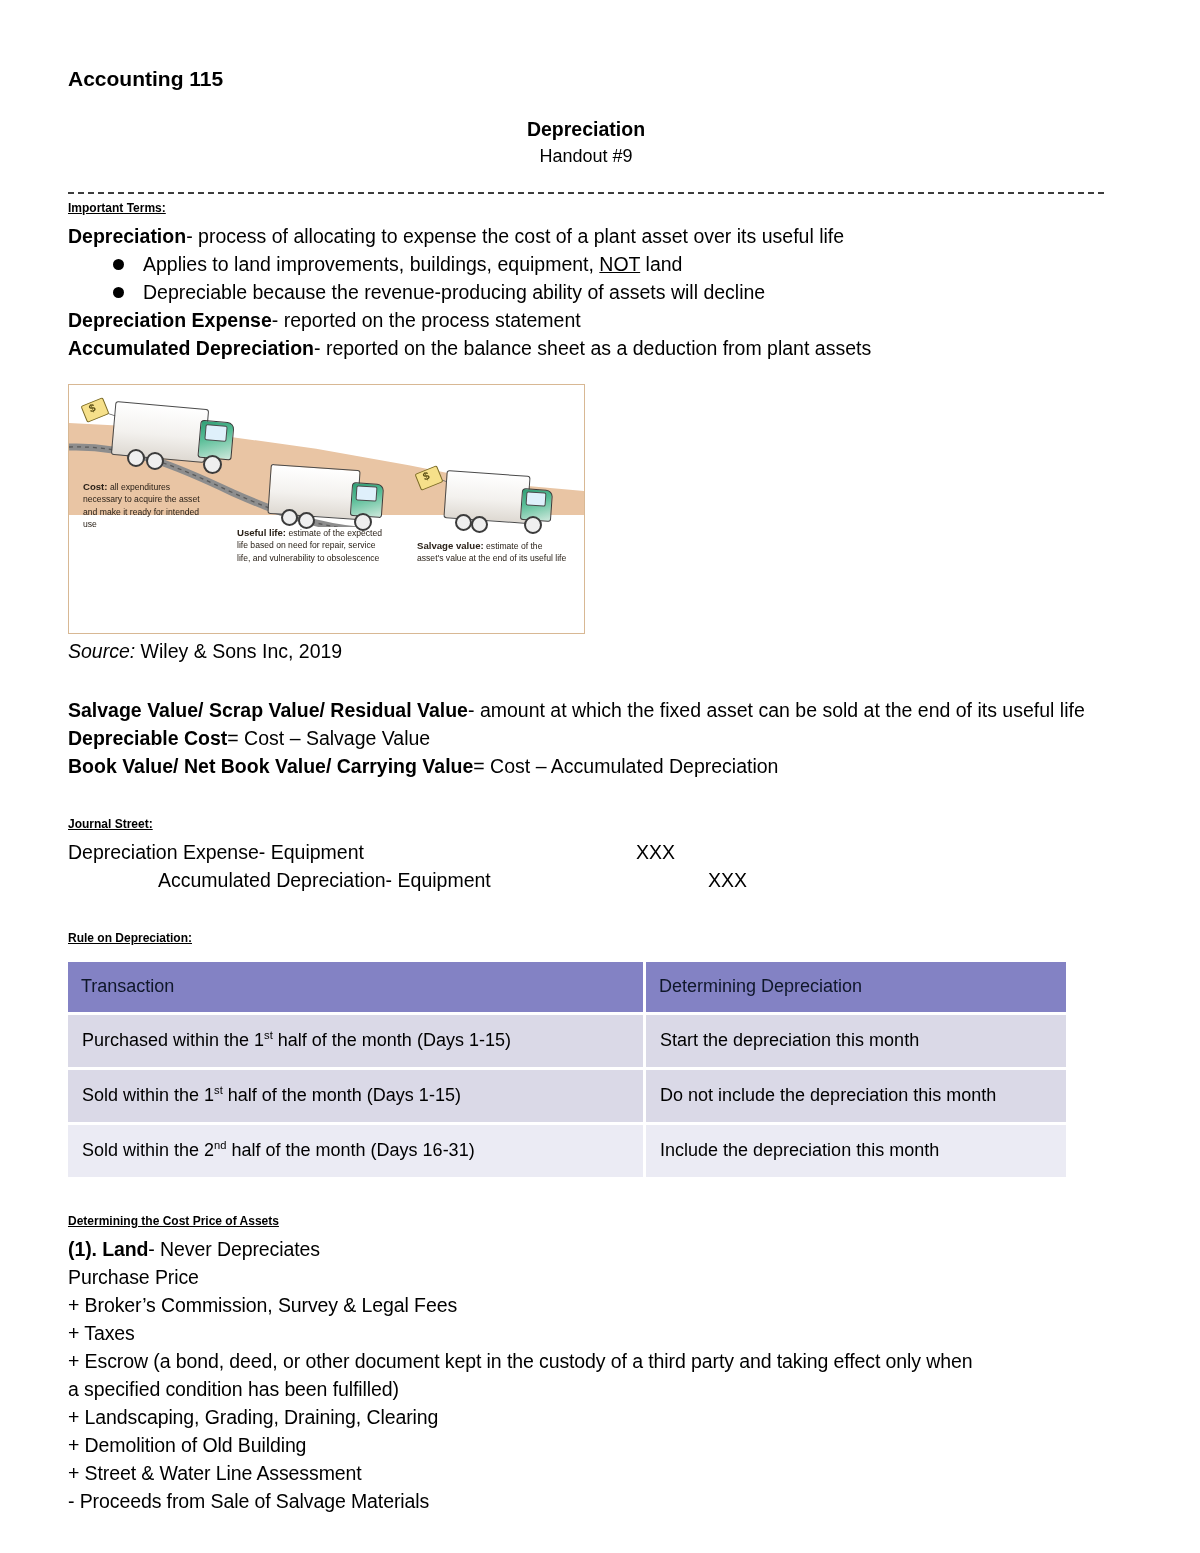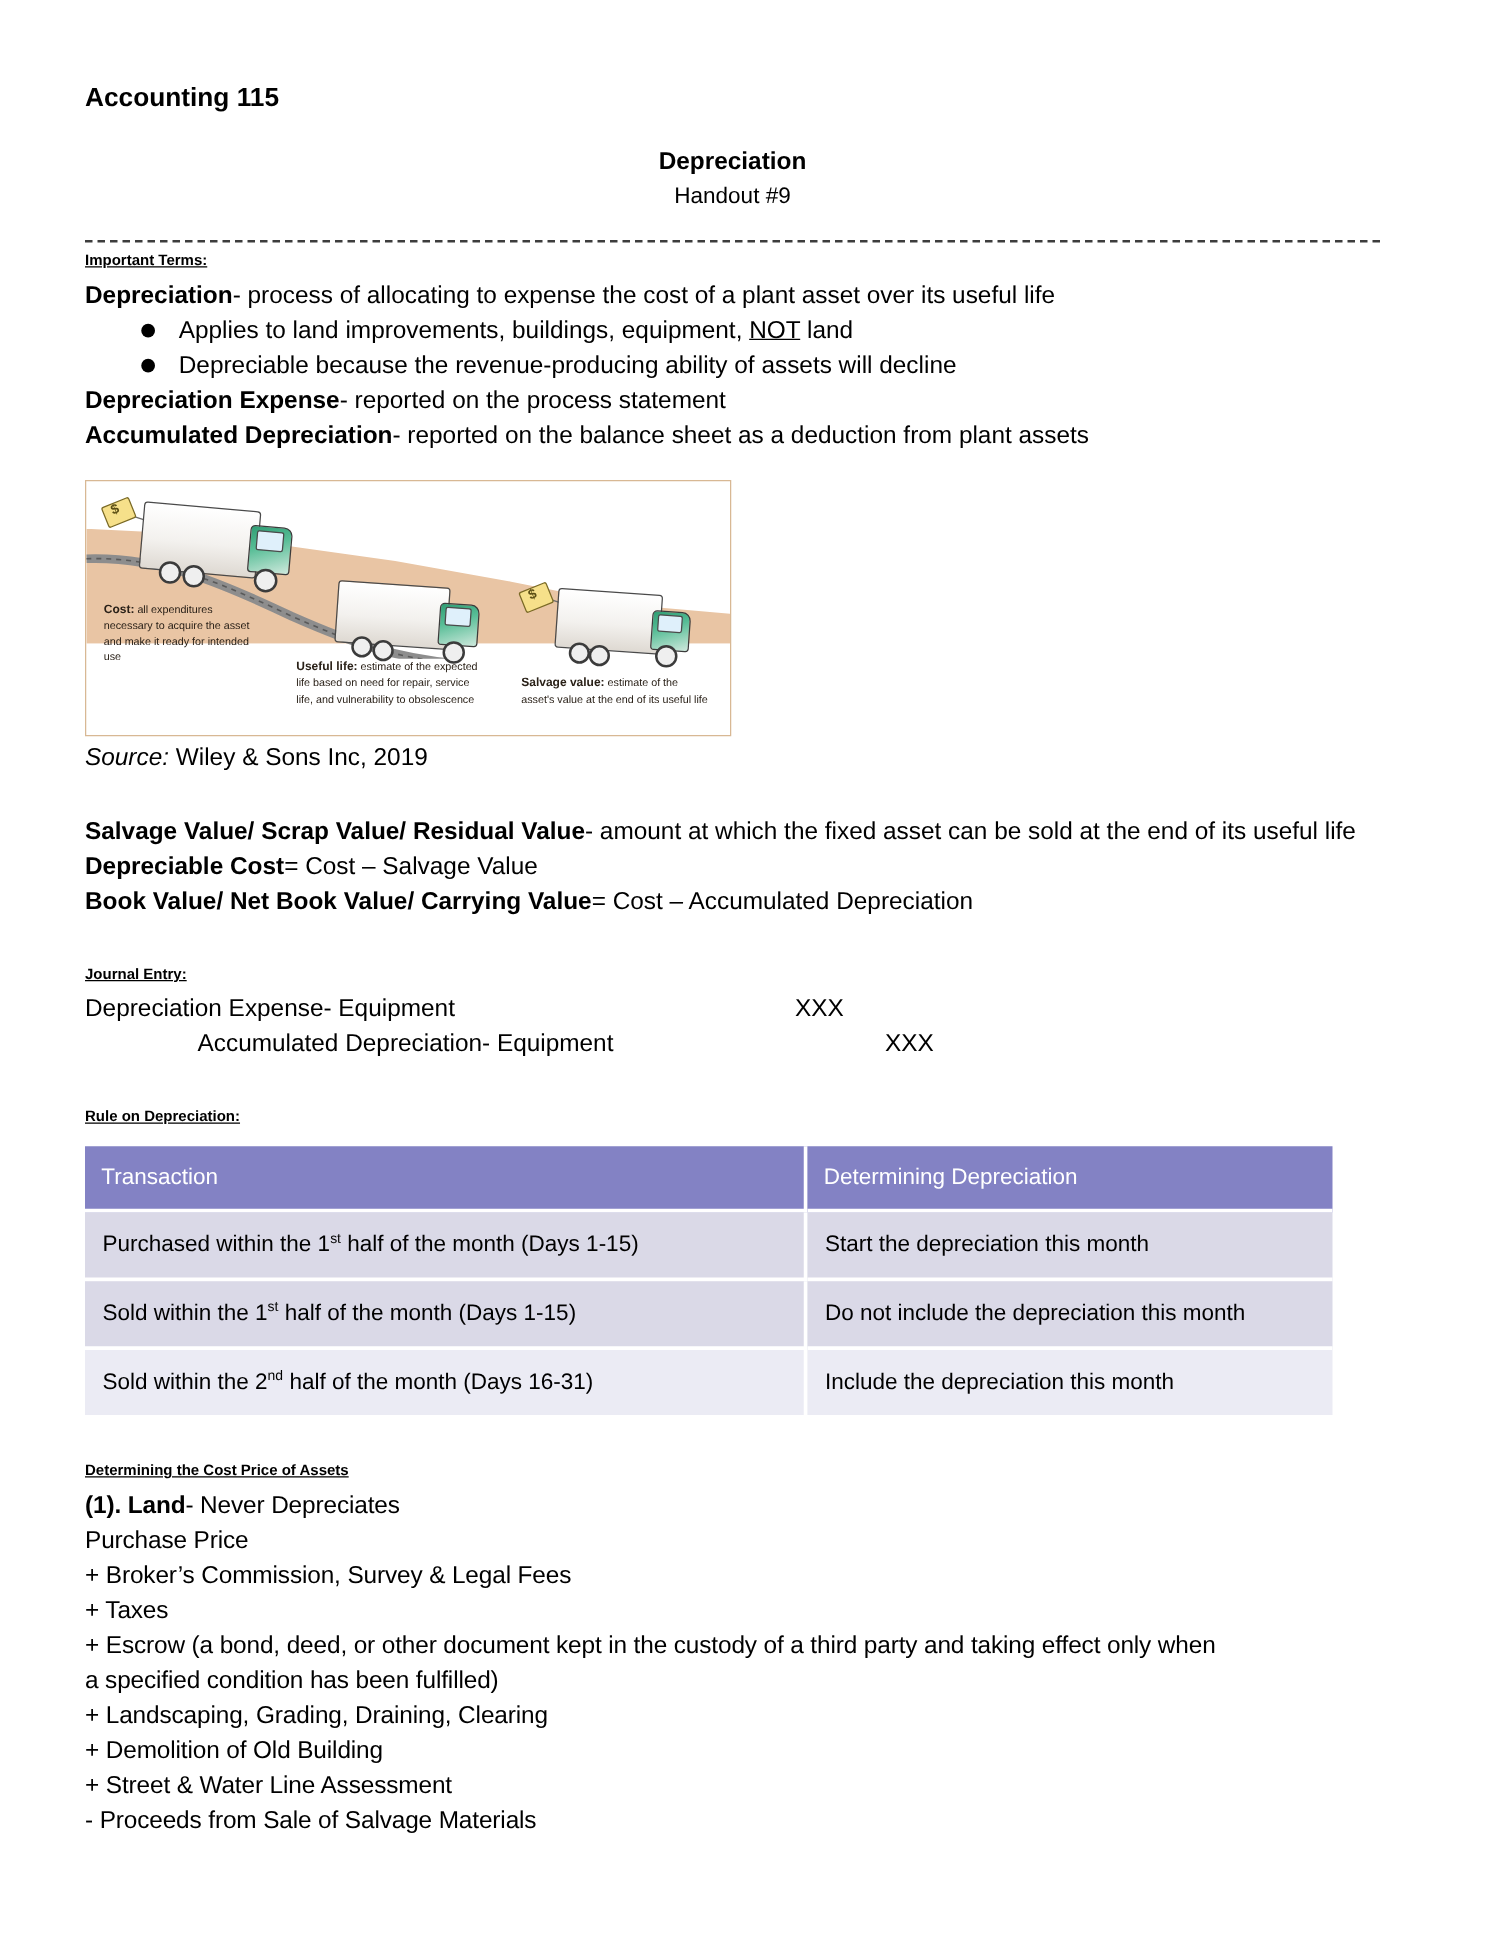--- a/index.html
+++ b/index.html
@@ -101,21 +101,21 @@
     height: 11px;
     border-radius: 50%;
     background: #000;
   }
 
   
   .figure-wrap { margin-top: 22px; }
   .figure {
     position: relative;
     width: 517px;
-    height: 205px;
+    height: 250px;
     border: 1px solid #d8b894;
     background: #ffffff;
     box-sizing: border-box;
     overflow: hidden;
   }
   .fig-ground2 {
     position: absolute;
     left: 0; top: 38px; width: 100%; height: 92px;
     background: #e9c5a4;
     clip-path: polygon(0 0, 0 100%, 100% 100%, 100% 74%, 84% 66%, 66% 46%, 48% 28%, 30% 14%, 14% 4%);
@@ -203,21 +203,21 @@
     vertical-align: top;
     font-size: 18px;
     line-height: 25px;
     padding: 13px 14px 14px 14px;
     border-right: 3px solid #ffffff;
     border-bottom: 3px solid #ffffff;
   }
   .rule-table th:last-child, .rule-table td:last-child { border-right: none; }
   .rule-table thead th {
     background: #8382c4;
-    color: #ffffff;
+    color: #0f172a;
     font-weight: normal;
     padding-top: 12px;
     padding-bottom: 13px;
     padding-left: 13px;
   }
   .rule-table tbody tr.odd td { background: #dad9e7; }
   .rule-table tbody tr.even td { background: #ebebf4; }
   .rule-table tbody tr:last-child td { border-bottom: none; }
   .col-a { width: 548px; }
   .col-b { width: 393px; }
@@ -325,21 +325,21 @@
 
     <div>
       <div class="term-line"><span class="b">Salvage Value/ Scrap Value/ Residual Value</span><span>- amount at which the fixed asset can be sold at the end of its useful life</span></div>
       <div class="term-line"><span class="b">Depreciable Cost</span><span>= Cost – Salvage Value</span></div>
       <div class="term-line"><span class="b">Book Value/ Net Book Value/ Carrying Value</span><span>= Cost – Accumulated Depreciation</span></div>
     </div>
 
     <div class="gap-md"></div>
 
     <div>
-      <div class="section-head">Journal Entry:</div>
+      <div class="section-head">Journal Street:</div>
 
       <div class="je-row">
         <span class="je-label">Depreciation Expense- Equipment</span>
         <span class="je-amt dr">XXX</span>
       </div>
       <div class="je-row">
         <span class="je-label indent">Accumulated Depreciation- Equipment</span>
         <span class="je-amt cr">XXX</span>
       </div>
     </div>

